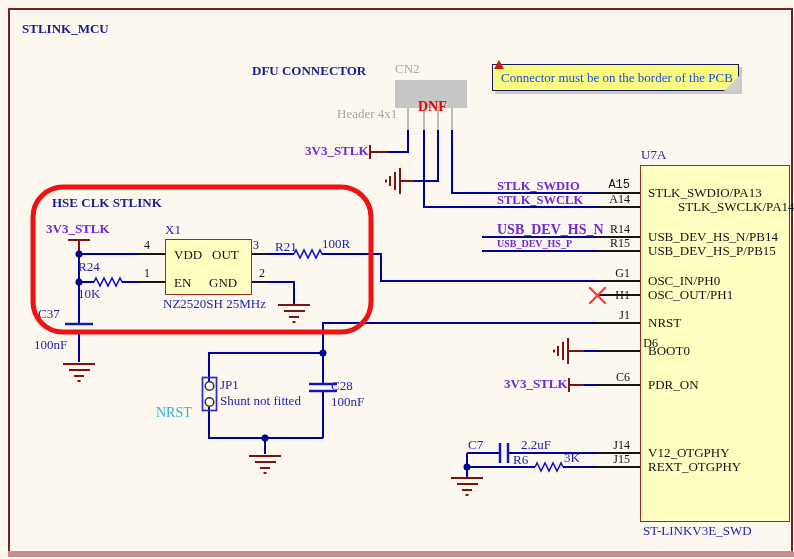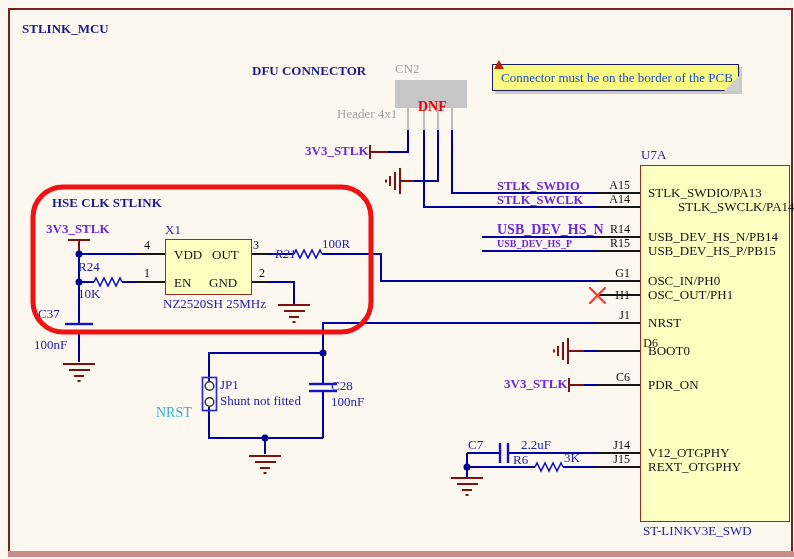--- a/index.html
+++ b/index.html
@@ -221,21 +221,21 @@
 
   <div class="lbl blue" style="left:165px;top:223px;">X1</div>
   <div class="lbl blue" style="left:163px;top:297px;">NZ2520SH 25MHz</div>
   <div class="lbl num" style="left:144px;top:238px;">4</div>
   <div class="lbl num" style="left:144px;top:266px;">1</div>
   <div class="lbl num" style="left:253px;top:238px;">3</div>
   <div class="lbl num" style="left:259px;top:266px;">2</div>
 
   <div class="lbl blue" style="left:78px;top:260px;">R24</div>
   <div class="lbl blue" style="left:78px;top:287px;">10K</div>
-  <div class="lbl blue" style="left:275px;top:247px;font-style:italic;">R21</div>
+  <div class="lbl blue" style="left:275px;top:240px;">R21</div>
   <div class="lbl blue" style="left:322px;top:237px;">100R</div>
   <div class="lbl blue" style="left:38px;top:307px;">C37</div>
   <div class="lbl blue" style="left:34px;top:338px;">100nF</div>
 
   <div class="lbl blue" style="left:220px;top:378px;">JP1</div>
   <div class="lbl blue" style="left:220px;top:394px;">Shunt not fitted</div>
   <div class="lbl cyan" style="left:156px;top:406px;">NRST</div>
   <div class="lbl blue" style="left:331px;top:379px;">C28</div>
   <div class="lbl blue" style="left:331px;top:395px;">100nF</div>
 
@@ -245,21 +245,21 @@
   <div class="lbl blue" style="left:564px;top:451px;">3K</div>
 
   <div class="lbl dred" style="left:497px;top:179px;font-size:12.5px;">STLK_SWDIO</div>
   <div class="lbl dred" style="left:497px;top:193px;font-size:12.5px;">STLK_SWCLK</div>
   <div class="lbl dred" style="left:497px;top:223px;font-size:14px;">USB_DEV_HS_N</div>
   <div class="lbl dred" style="left:497px;top:237px;font-size:10px;">USB_DEV_HS_P</div>
 
   <div class="lbl blue" style="left:641px;top:148px;">U7A</div>
   <div class="lbl navy" style="left:643px;top:524px;font-weight:normal;color:#2222b0;">ST-LINKV3E_SWD</div>
 
-  <div class="lbl num rt" style="left:548px;top:178px;width:82px;">A15</div>
+  <div class="lbl num rt" style="left:548px;top:178px;width:82px;font-family:Liberation Mono, monospace;">A15</div>
   <div class="lbl num rt" style="left:548px;top:192px;width:82px;">A14</div>
   <div class="lbl num rt" style="left:548px;top:222px;width:82px;">R14</div>
   <div class="lbl num rt" style="left:548px;top:236px;width:82px;">R15</div>
   <div class="lbl num rt" style="left:548px;top:266px;width:82px;">G1</div>
   <div class="lbl num rt" style="left:548px;top:280px;width:82px;margin-top:8px;">H1</div>
   <div class="lbl num rt" style="left:548px;top:308px;width:82px;">J1</div>
   <div class="lbl num rt" style="left:576px;top:336px;width:82px;">D6</div>
   <div class="lbl num rt" style="left:548px;top:370px;width:82px;">C6</div>
   <div class="lbl num rt" style="left:548px;top:438px;width:82px;">J14</div>
   <div class="lbl num rt" style="left:548px;top:452px;width:82px;">J15</div>

